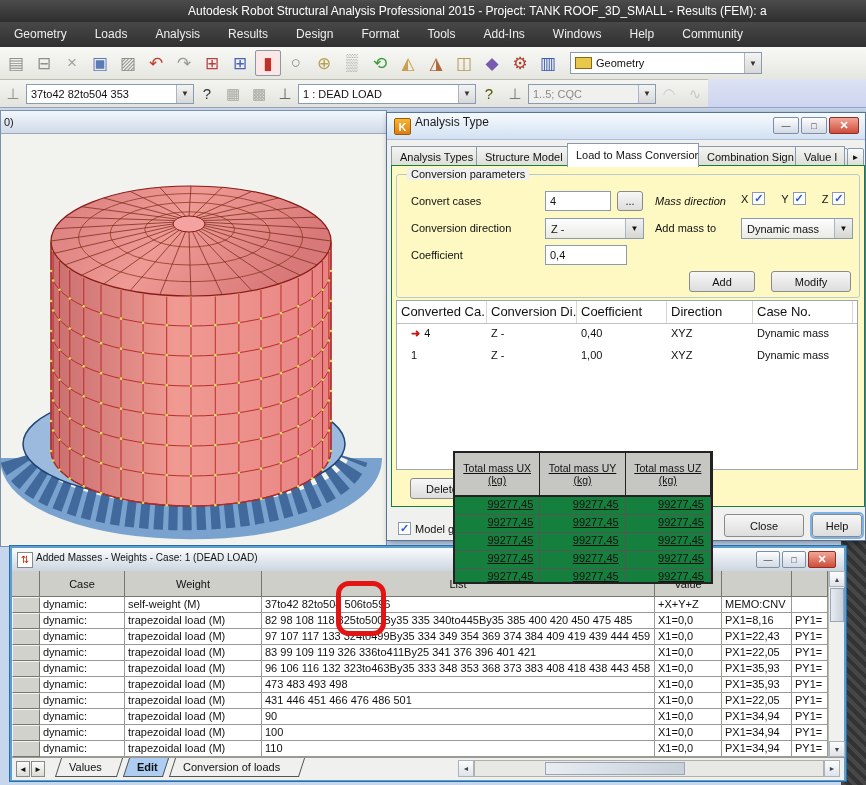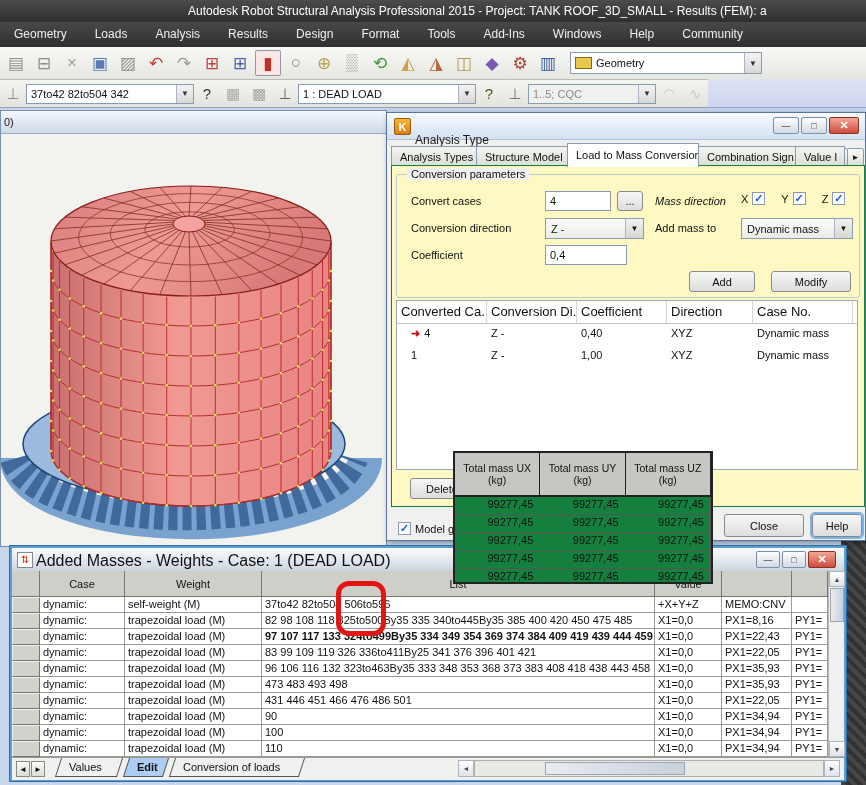--- a/index.html
+++ b/index.html
@@ -35,21 +35,21 @@
   
   .view-window{left:0;top:110px;width:387px;height:437px;border:1px solid #7a90ac;background:#f2f2ee;box-sizing:border-box;}
   .view-title{height:22px;background:linear-gradient(#f3f7fb,#cfdae8);border-bottom:1px solid #9aa8ba;
               line-height:22px;padding-left:3px;font-size:11px;color:#222;overflow:hidden;white-space:nowrap;}
 
   
   .dialog{left:386px;top:112px;width:480px;height:429px;background:#f0f0ee;border:1px solid #56749c;
           box-shadow:2px 2px 6px rgba(0,0,0,.35);box-sizing:border-box;}
   .dlg-title{position:absolute;left:0;top:0;width:100%;height:26px;background:linear-gradient(#f6fafd,#d2e1f3);
              border-bottom:1px solid #aebfd4;}
-  .dlg-title .cap{position:absolute;left:28px;top:20px;font-size:12px;color:#1b1b1b;}
+  .dlg-title .cap{position:absolute;left:28px;top:2px;font-size:12px;color:#1b1b1b;}
   .dlg-icon{position:absolute;left:7px;top:5px;width:15px;height:15px;background:linear-gradient(#f7b733,#e07b10);
             border:1px solid #9a5a08;border-radius:2px;color:#fff;font-weight:bold;font-size:11px;
             display:flex;align-items:center;justify-content:center;}
   .win-btn{position:absolute;top:4px;height:17px;border:1px solid #7e8fa5;border-radius:2px;
            background:linear-gradient(#fdfdfd,#d3dbe5);display:flex;align-items:center;justify-content:center;
            font-size:9px;color:#333;box-sizing:border-box;}
   .win-btn.close{background:linear-gradient(#f2a696,#cf4c3b);border-color:#8e2f22;color:#fff;font-weight:bold;font-size:11px;}
 
   .tabstrip{position:absolute;left:4px;top:30px;width:472px;height:23px;}
   .dtab{position:absolute;top:3px;height:20px;line-height:20px;padding:0 8px;border:1px solid #8a9aae;border-bottom:none;
@@ -78,32 +78,32 @@
 
   .cases-table{position:absolute;left:4px;top:134px;width:462px;height:170px;background:#fff;border:1px solid #9aa8b6;box-sizing:border-box;}
   .ct-header{display:flex;height:22px;background:linear-gradient(#fafaf8,#ececе8);border-bottom:1px solid #c2c2bc;}
   .ct-header .cell{border-right:1px solid #d8d8d2;padding:3px 4px;box-sizing:border-box;font-size:13px;white-space:nowrap;overflow:hidden;}
   .ct-row{display:flex;height:22px;}
   .ct-row .cell{padding:3px 4px;box-sizing:border-box;font-size:11px;white-space:nowrap;overflow:hidden;position:relative;}
   .red-arrow{color:#cc1111;font-weight:bold;margin-right:4px;}
 
   .mass-table{position:absolute;left:66px;top:286px;width:260px;height:133px;overflow:hidden;z-index:6;
               border:2px solid #222;background:#f0f0ee;box-sizing:border-box;}
-  .mt-row{display:flex;}
+  .mt-row{display:flex;text-decoration:underline;}
   .mt-h{width:86px;height:44px;background:#c6c6c2;border-right:1px solid #222;border-bottom:2px solid #222;
         box-sizing:border-box;font-size:10.5px;text-align:center;white-space:pre-line;display:flex;align-items:center;justify-content:center;}
   .mt-c{width:86px;height:18px;background:#15803d;border-right:1px solid #555;border-bottom:1px solid #555;
         box-sizing:border-box;font-size:11px;text-align:right;padding:1px 6px 0 0;}
 
   
   .bottom-window{left:10px;top:546px;width:836px;height:235px;background:#f0f0ee;border:2px solid #5a9fd4;
                  box-sizing:border-box;box-shadow:0 0 0 1px #2e6da4;}
   .bw-title{position:absolute;left:0;top:0;width:100%;height:23px;background:linear-gradient(#fafcfe,#ccd5df);
             border-bottom:1px solid #9aa8ba;}
-  .bw-title .cap{position:absolute;left:24px;top:4px;font-size:16px;}
+  .bw-title .cap{position:absolute;left:24px;top:4px;font-size:10px;}
   .bw-icon{position:absolute;left:5px;top:4px;width:14px;height:14px;border:1px solid #888;background:#fff;
            color:#cc2200;font-size:10px;line-height:13px;text-align:center;}
   .grid{position:absolute;left:0;top:23px;width:816px;height:186px;background:#fff;overflow:hidden;}
   .g-row{display:flex;position:absolute;left:0;width:816px;}
   .g-cell{border-right:1px solid #9a9a94;border-bottom:1px solid #9a9a94;box-sizing:border-box;
           font-size:11px;padding:1px 3px 0 3px;white-space:nowrap;overflow:hidden;background:#fff;}
   .g-cell.hdr{background:#cfcfc9;border-right:1px solid #77776f;border-bottom:1px solid #77776f;
               text-align:center;display:flex;align-items:center;justify-content:center;}
   .g-cell.sel{background:#d2d2cc;border:1px solid;border-color:#f4f4f0 #77776f #77776f #f4f4f0;}
   .vscroll{position:absolute;left:816px;top:23px;width:16px;height:186px;background:#f0f0ee;border-left:1px solid #b8b8b0;box-sizing:border-box;}
@@ -176,21 +176,21 @@
       <span class="txt">Geometry</span>
       <span class="arrow">▼</span>
     </span>
   </div>
 
   <div class="abs toolbar2">
     <span id="tb2a" style="display:flex;align-items:center;">
         <span class="tb-icon small" style="color: rgb(144, 144, 138);">⊥</span>
       </span>
     <span class="combo" style="width:168px;">
-      <span class="txt">37to42 82to504 342</span>
+      <span class="txt">37to42 82to504 353</span>
       <span class="arrow">▼</span>
     </span>
     <span id="tb2b" style="display:flex;align-items:center;">
         <span class="tb-icon small" style="color: rgb(51, 51, 51);">?</span>
         <span class="tb-icon small" style="color: rgb(168, 168, 160);">▦</span>
         <span class="tb-icon small" style="color: rgb(168, 168, 160);">▩</span>
         <span class="tb-icon small" style="color: rgb(106, 106, 100);">⊥</span>
       </span>
     <span class="combo" style="width:178px;">
       <span class="txt">1 : DEAD LOAD</span>
@@ -737,21 +737,21 @@
           <span class="g-cell" style="width: 137px; height: 16px;">trapezoidal load (M)</span>
           <span class="g-cell" style="width: 393px; height: 16px;">82 98 108 118 325to500By35 335 340to445By35 385 400 420 450 475 485</span>
           <span class="g-cell" style="width: 67px; height: 16px;">X1=0,0</span>
           <span class="g-cell" style="width: 70px; height: 16px;">PX1=8,16</span>
           <span class="g-cell" style="width: 36px; height: 16px;">PY1=</span>
         </div>
         <div class="g-row" style="top: 58px; height: 16px;">
           <span class="g-cell sel" style="width: 28px; height: 16px;"></span>
           <span class="g-cell" style="width: 85px; height: 16px;">dynamic:</span>
           <span class="g-cell" style="width: 137px; height: 16px;">trapezoidal load (M)</span>
-          <span class="g-cell" style="width: 393px; height: 16px; font-weight: bold;">97 107 117 133 324to499By35 334 349 354 369 374 384 409 419 439 444 459</span>
+          <span class="g-cell" style="width: 393px; height: 16px;">97 107 117 133 324to499By35 334 349 354 369 374 384 409 419 439 444 459</span>
           <span class="g-cell" style="width: 67px; height: 16px;">X1=0,0</span>
           <span class="g-cell" style="width: 70px; height: 16px;">PX1=22,43</span>
           <span class="g-cell" style="width: 36px; height: 16px;">PY1=</span>
         </div>
         <div class="g-row" style="top: 74px; height: 16px;">
           <span class="g-cell sel" style="width: 28px; height: 16px;"></span>
           <span class="g-cell" style="width: 85px; height: 16px;">dynamic:</span>
           <span class="g-cell" style="width: 137px; height: 16px;">trapezoidal load (M)</span>
           <span class="g-cell" style="width: 393px; height: 16px;">83 99 109 119 326 336to411By25 341 376 396 401 421</span>
           <span class="g-cell" style="width: 67px; height: 16px;">X1=0,0</span>

